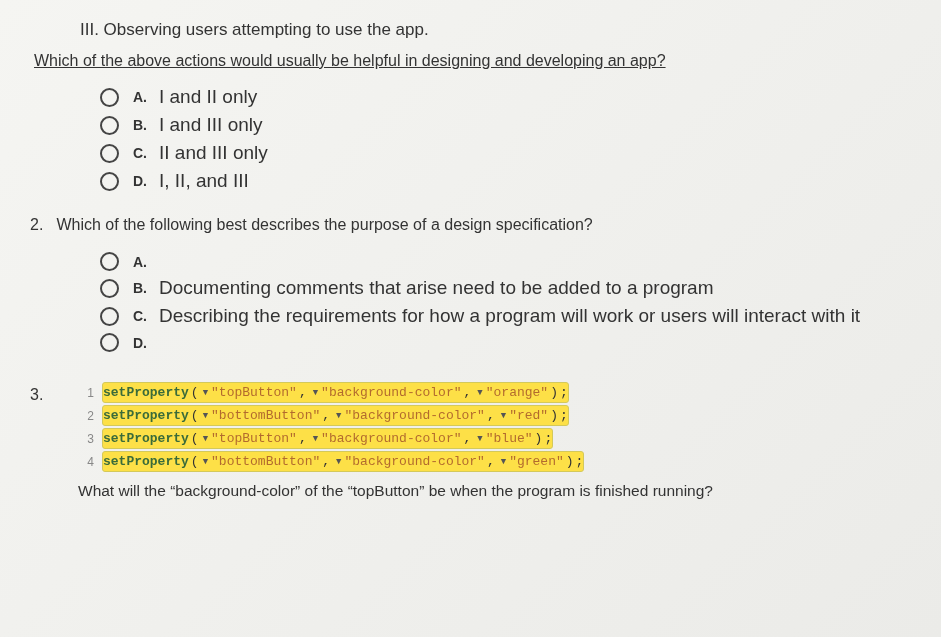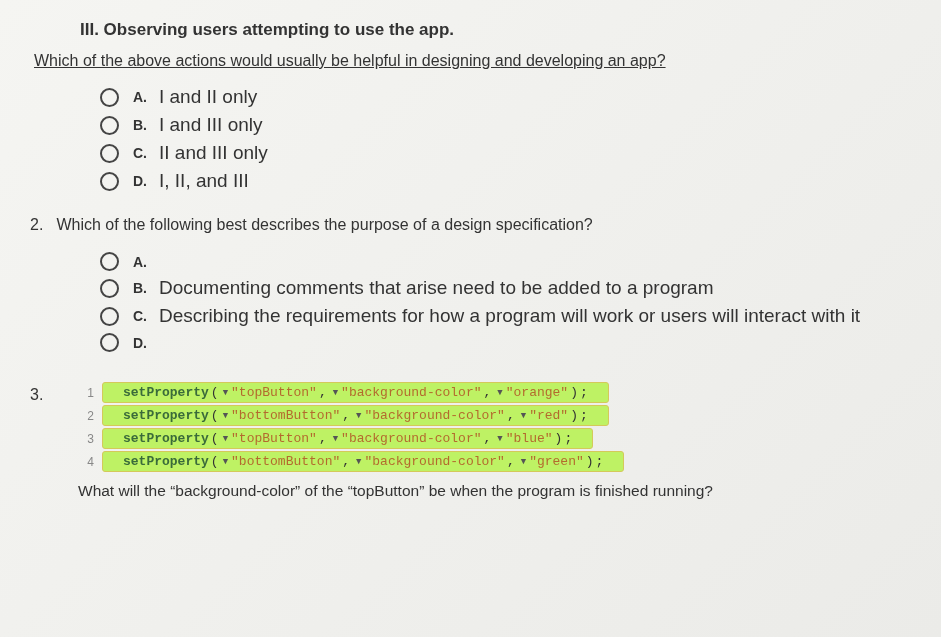--- a/index.html
+++ b/index.html
@@ -11,21 +11,21 @@
       font-family: Arial, Helvetica, sans-serif;
       background: linear-gradient(135deg, #f5f5f2 0%, #ebebe8 100%);
       width: 941px;
       height: 637px;
       padding: 20px 30px;
       color: #333;
       overflow: hidden;
     }
     .section-header {
       font-size: 17px;
-      font-weight: 700;
+      font-weight: 400;
       color: #333;
       margin-left: 50px;
       margin-bottom: 12px;
     }
     .question-text {
       font-size: 16px;
       color: #333;
       margin-bottom: 16px;
       margin-left: 4px;
       text-decoration: underline;
@@ -88,24 +88,24 @@
     }
     .line-num {
       width: 18px;
       text-align: right;
       color: #888;
       font-size: 12px;
       margin-right: 8px;
       font-family: Arial, sans-serif;
     }
     .code-content {
-      background: #bef264;
+      background: #fde047;
       border: 1px solid #d4c95a;
       border-radius: 3px;
-      padding: 2px 20px;
+      padding: 2px 0;
       display: inline-flex;
       align-items: center;
       gap: 2px;
     }
     .kw {
       color: #3a6b3a;
       font-weight: bold;
     }
     .paren {
       color: #333;

